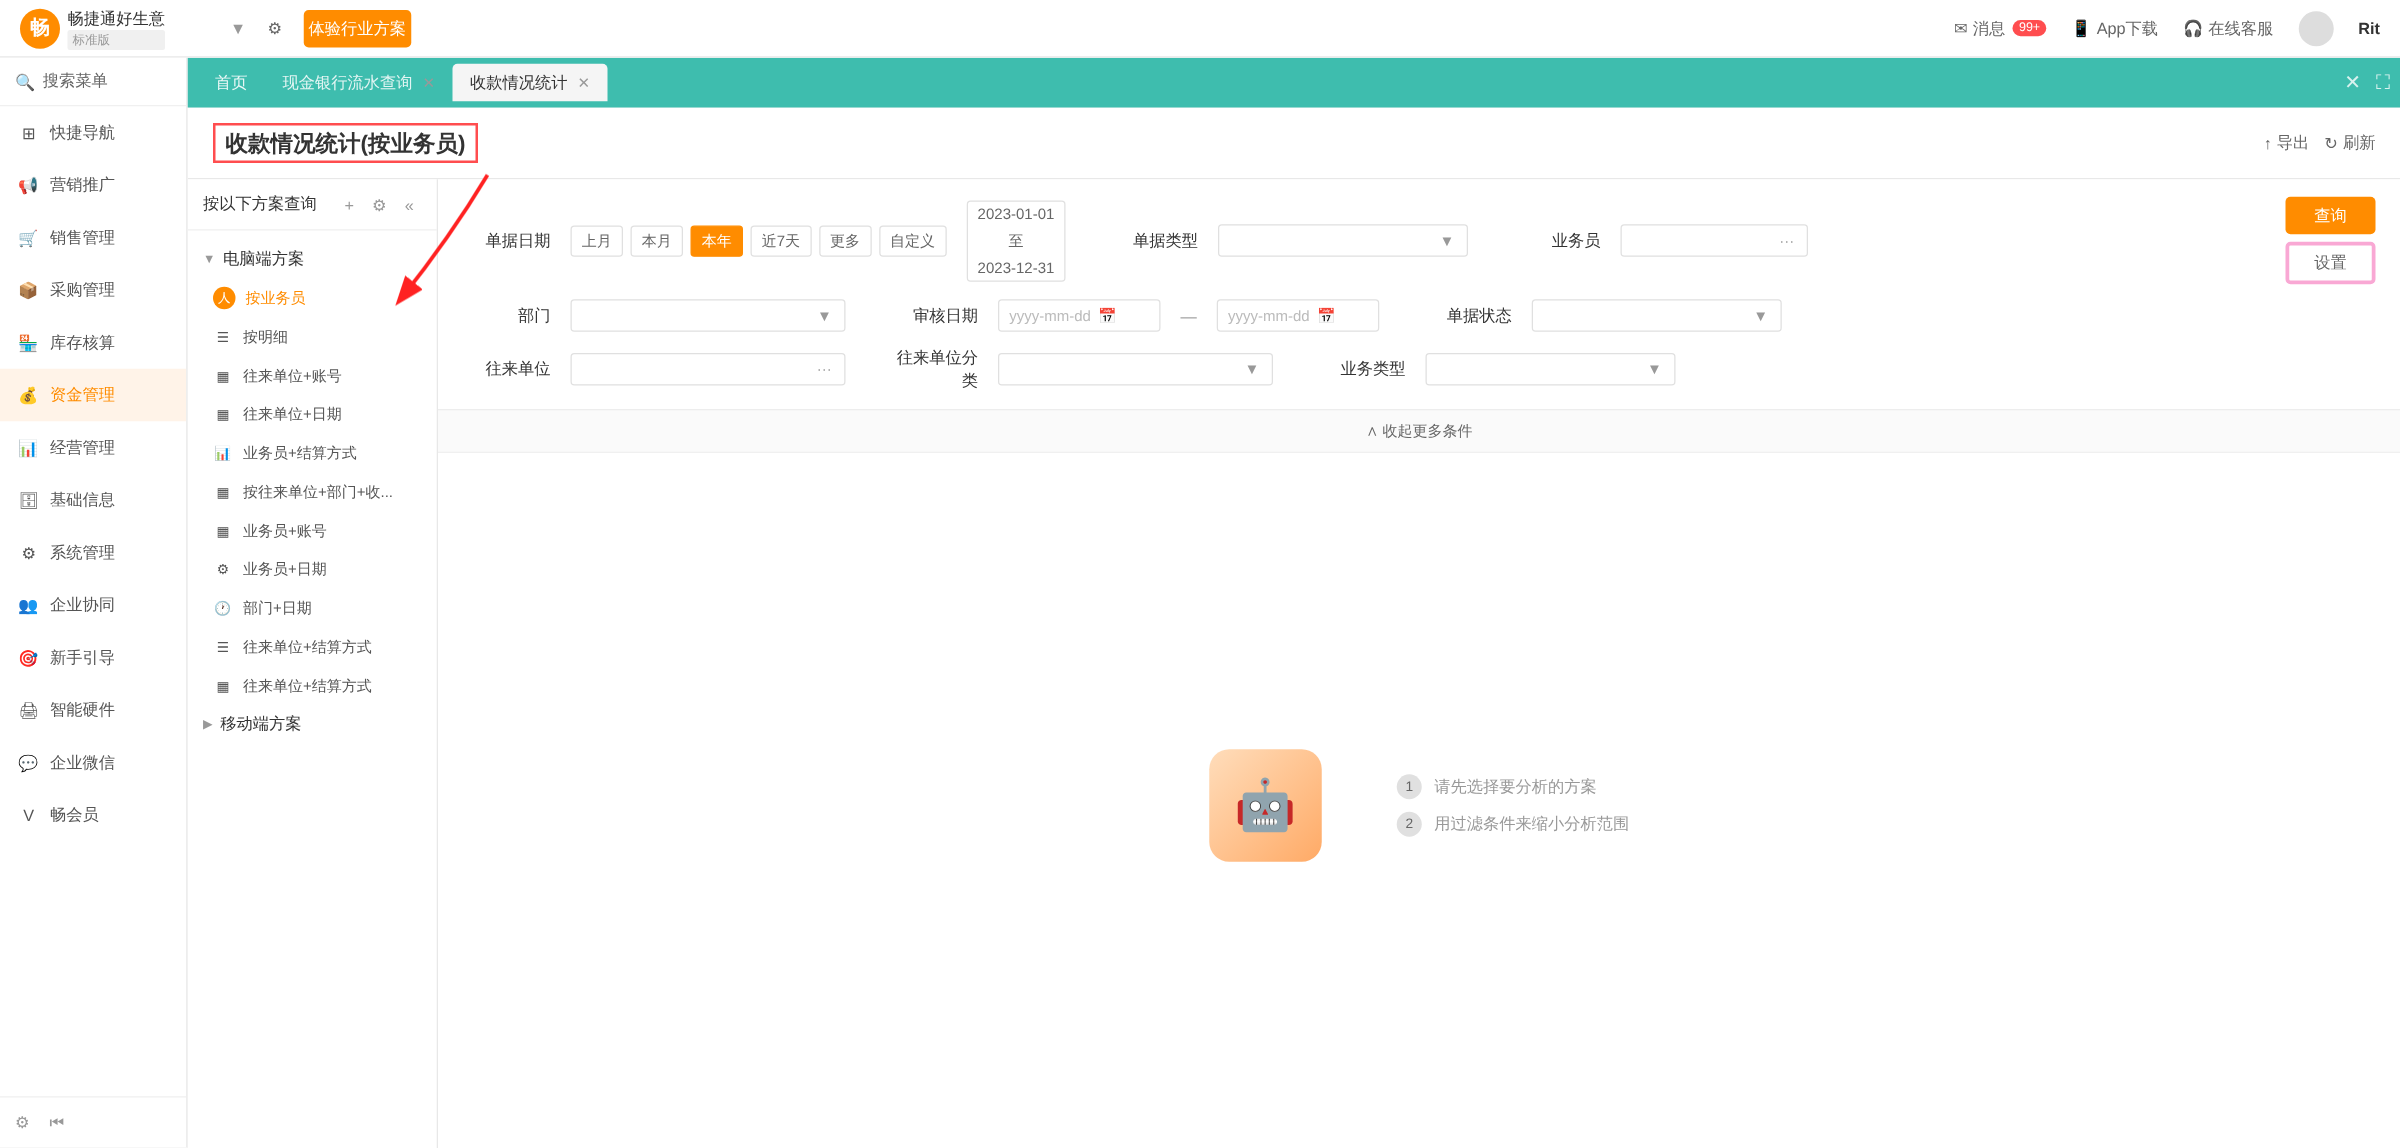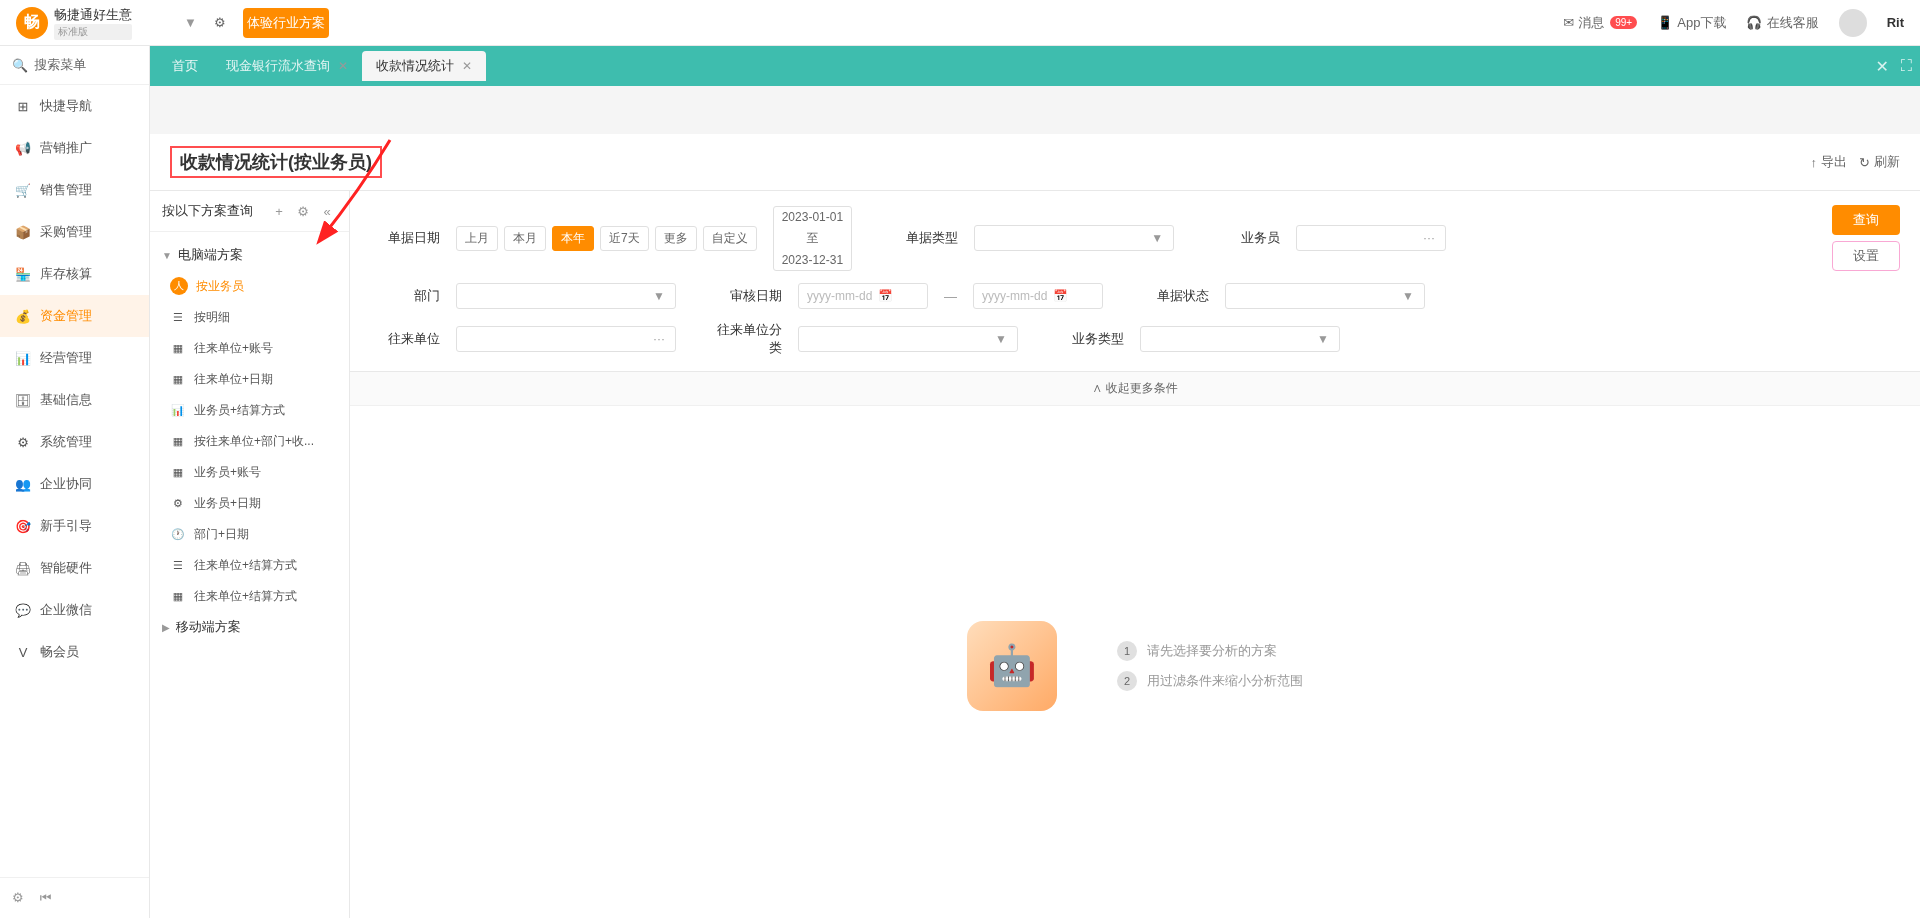--- a/index.html
+++ b/index.html
@@ -151,21 +151,20 @@
       margin-left: auto;
       display: flex; align-items: center; gap: 12px;
     }
     .tab-bar-icon { color: rgba(255,255,255,0.8); cursor: pointer; font-size: 16px; }
 
     
     .page-content {
       flex: 1;
       background: #f5f5f5;
       overflow-y: auto;
-      margin-top: 48px;
     }
 
     
     .page-header {
       background: #fff;
       padding: 12px 20px;
       display: flex;
       align-items: center;
       justify-content: space-between;
       border-bottom: 1px solid #e8e8e8;
@@ -318,21 +317,21 @@
       color: white;
       border: none;
       padding: 6px 20px;
       border-radius: 4px;
       font-size: 13px;
       cursor: pointer;
     }
     .btn-settings {
       background: white;
       color: #666;
-      border: 1px solid #f9a8d4;
+      border: 3px solid #f9a8d4;
       padding: 5px 20px;
       border-radius: 4px;
       font-size: 13px;
       cursor: pointer;
     }
 
     
     .collapse-bar {
       display: flex; align-items: center; justify-content: center;
       padding: 8px;

